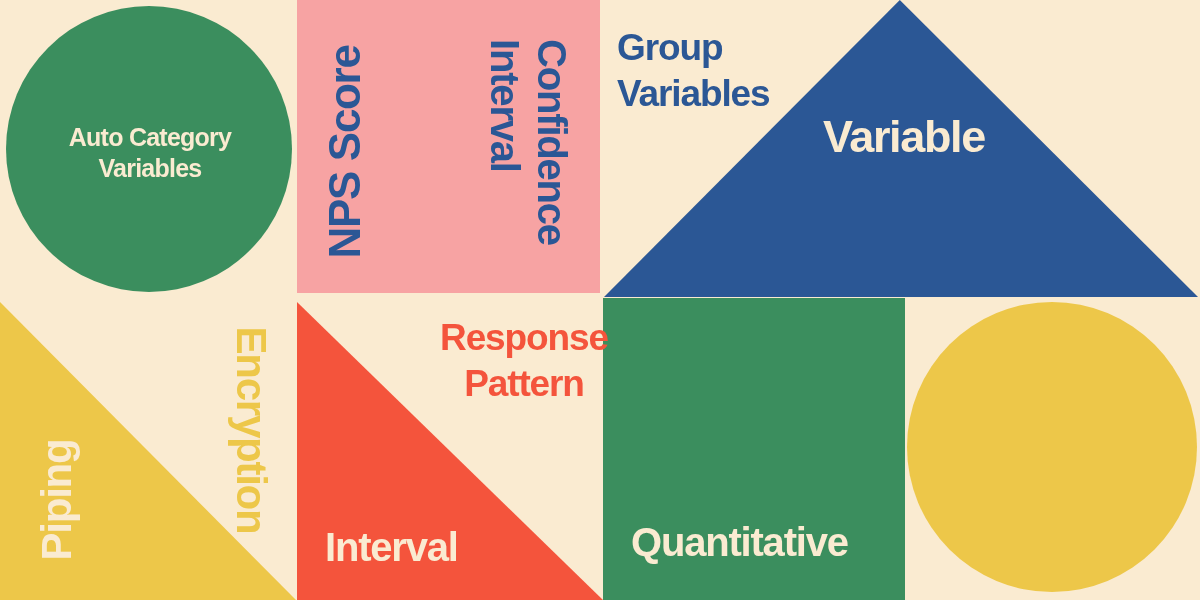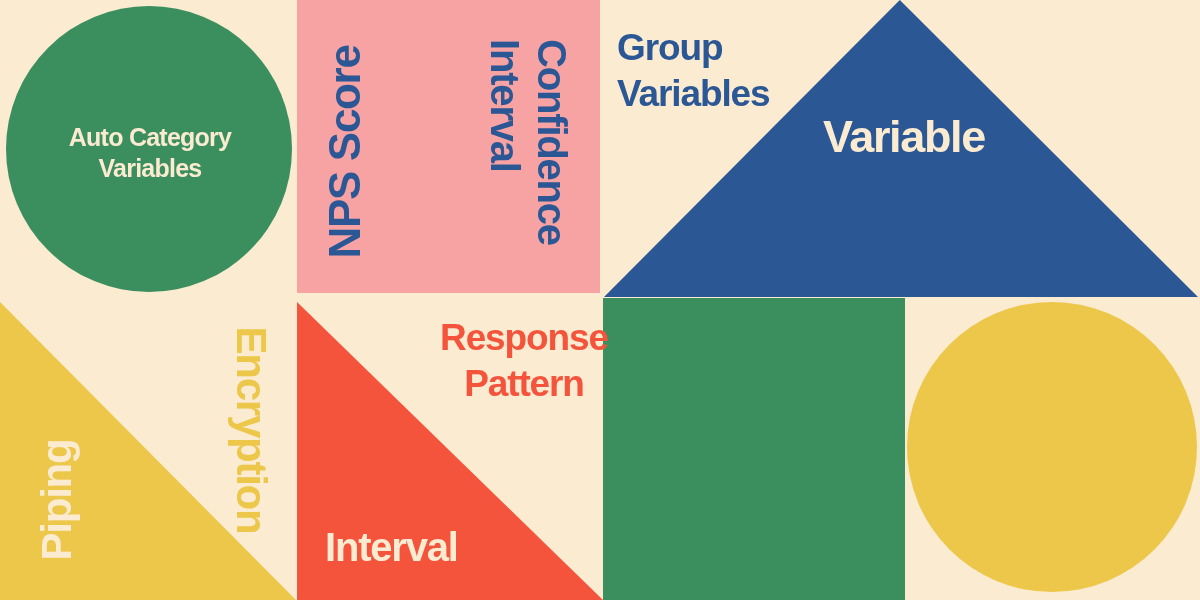--- a/index.html
+++ b/index.html
@@ -74,14 +74,15 @@
   <div class="label rot-cw-multi blue-t" id="l-conf">Confidence
 Interval</div>
   <div class="label blue-t" id="l-group">Group
 Variables</div>
   <div class="label ctr cream-t" id="l-variable">Variable</div>
   <div class="label rot-ccw cream-t" id="l-piping">Piping</div>
   <div class="label rot-cw yellow-t" id="l-encrypt">Encryption</div>
   <div class="label red-t" id="l-response">Response
 Pattern</div>
   <div class="label cream-t" id="l-weight">Interval</div>
+  <div class="label cream-t" id="l-quant">Quantitative</div>
 
 </div>
 
 </body></html>

